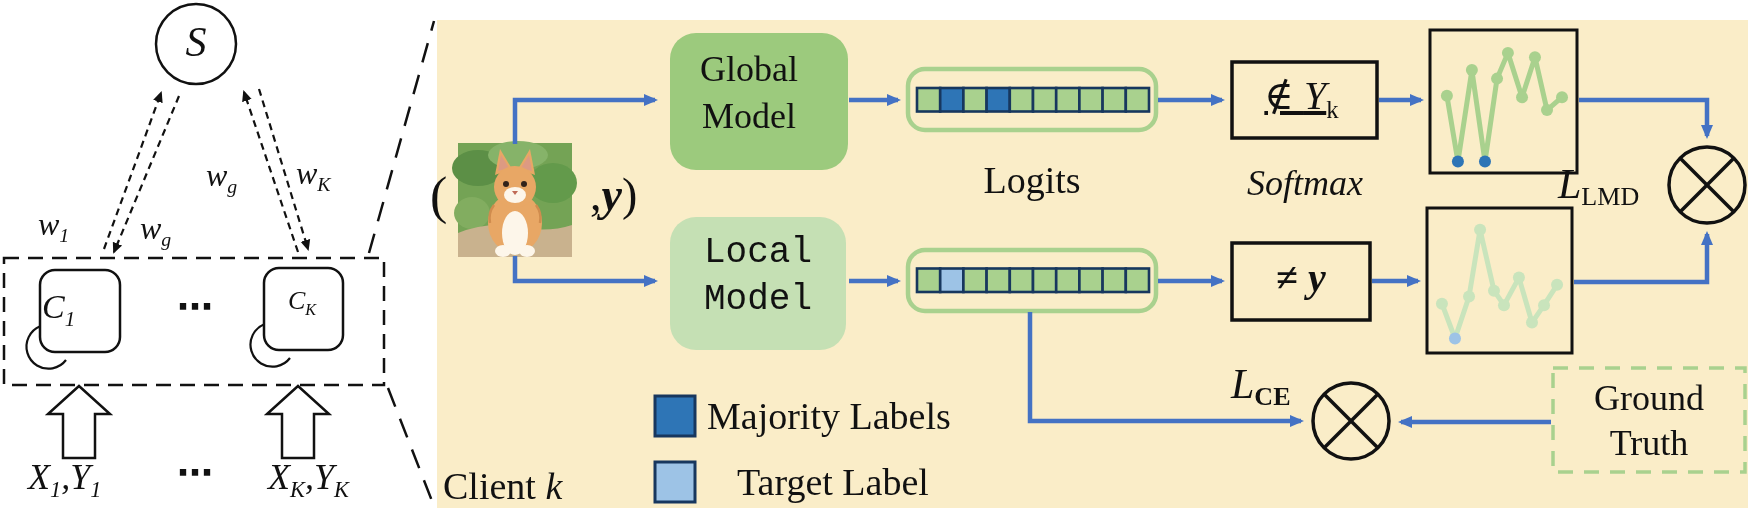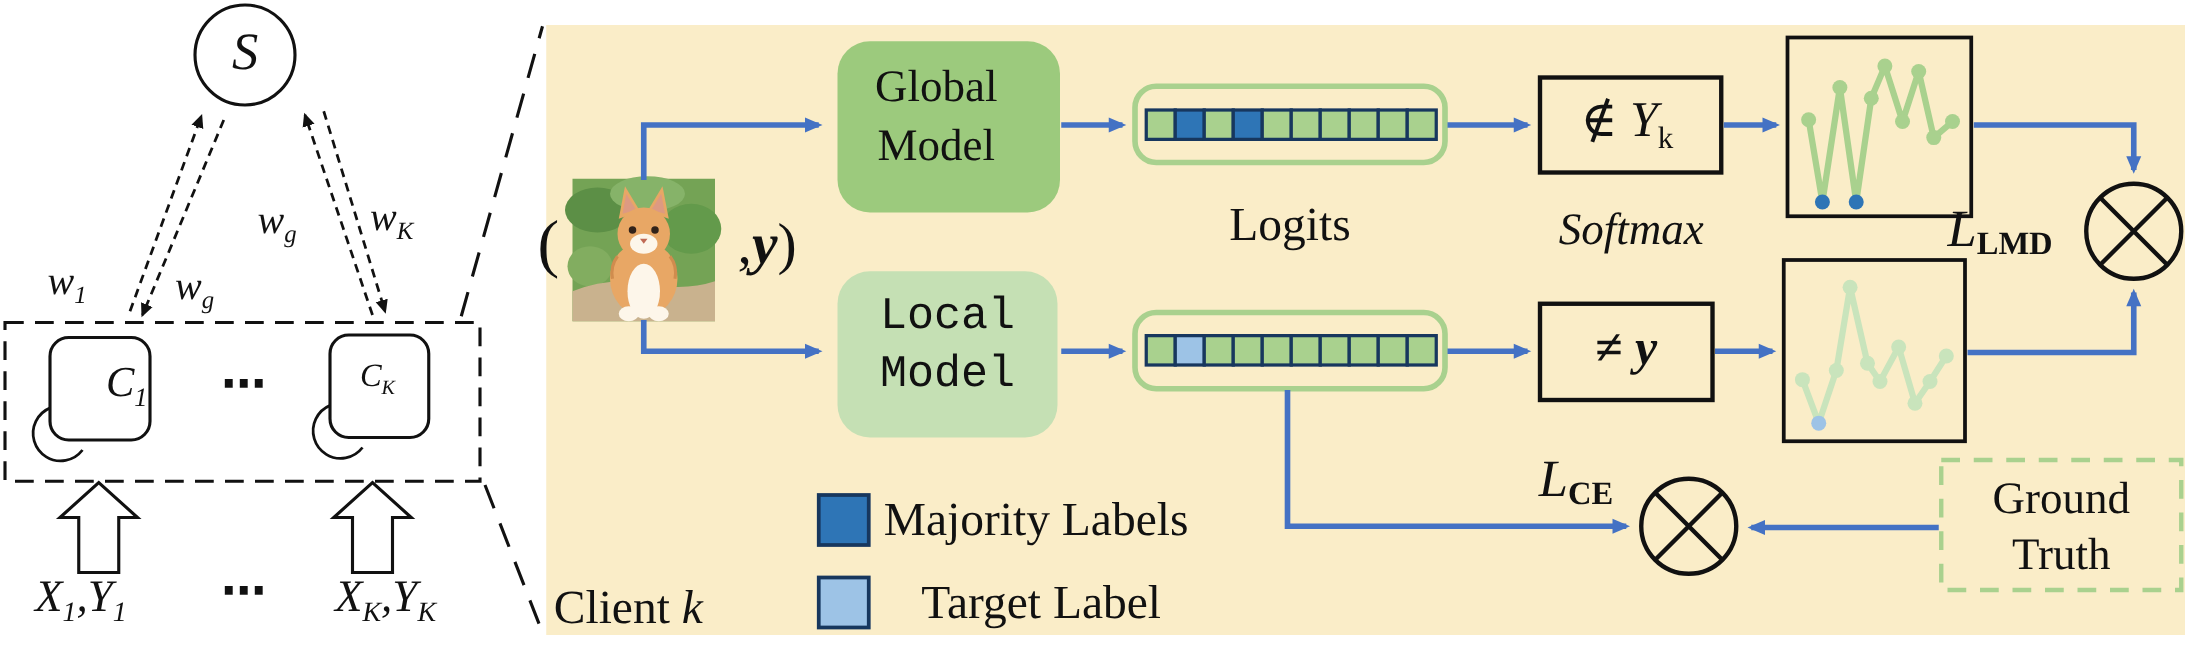--- a/index.html
+++ b/index.html
@@ -165,40 +165,40 @@
 
   <rect x="655" y="396" width="40" height="40" fill="#2E75B6" stroke="#17375E" stroke-width="3"></rect>
   <rect x="655" y="462" width="40" height="40" fill="#9DC3E6" stroke="#17375E" stroke-width="3"></rect>
 </svg>
 
 <div class="txt it" style="left:176px;top:18px;width:40px;text-align:center;font-size:42px;">S</div>
 <div class="txt it" style="left:38px;top:206px;font-size:32px;"><span>w</span><sub>1</sub></div>
 <div class="txt it" style="left:140px;top:210px;font-size:32px;"><span>w</span><sub>g</sub></div>
 <div class="txt it" style="left:206px;top:157px;font-size:32px;"><span>w</span><sub>g</sub></div>
 <div class="txt it" style="left:296px;top:155px;font-size:32px;"><span>w</span><sub>K</sub></div>
-<div class="txt it" style="left:42px;top:288px;width:76px;text-align:right;font-size:34px;"><span>C</span><sub>1</sub></div>
+<div class="txt it" style="left:42px;top:288px;width:76px;text-align:left;font-size:34px;"><span>C</span><sub>1</sub></div>
 <div class="txt" style="left:175px;top:286px;width:40px;text-align:center;font-size:36px;font-weight:bold;">⋯</div>
 <div class="txt it" style="left:266px;top:286px;width:72px;text-align:center;font-size:26px;"><span>C</span><sub>K</sub></div>
 <div class="txt it" style="left:28px;top:456px;font-size:36px;"><span>X</span><sub>1</sub><span>,Y</span><sub>1</sub></div>
 <div class="txt" style="left:175px;top:452px;width:40px;text-align:center;font-size:36px;font-weight:bold;">⋯</div>
 <div class="txt it" style="left:268px;top:456px;font-size:36px;"><span>X</span><sub>K</sub><span>,Y</span><sub>K</sub></div>
 
 <div class="txt" style="left:430px;top:166px;font-size:52px;">(</div>
 <div class="txt" style="left:590px;top:168px;font-size:46px;"><span>,</span><span class="it bold">y</span><span>)</span></div>
 
 <div class="txt ctr" style="left:670px;top:46px;width:158px;font-size:36px;line-height:1.3;">Global Model</div>
 <div class="txt ctr" style="left:670px;top:230px;width:176px;font-size:36px;line-height:1.3;font-family:Liberation Mono, monospace;">Local Model</div>
 
 <div class="txt ctr" style="left:962px;top:158px;width:140px;font-size:38px;">Logits</div>
 <div class="txt ctr it" style="left:1233px;top:162px;width:144px;font-size:36px;">Softmax</div>
 
-<div class="txt ctr" style="left:1232px;top:72px;width:139px;font-size:40px;"><span>∉ </span><span class="it">Y</span><sub>k</sub></div>
+<div class="txt ctr" style="left:1232px;top:72px;width:139px;font-size:40px;text-decoration:underline;"><span>∉ </span><span class="it">Y</span><sub>k</sub></div>
 <div class="txt ctr" style="left:1232px;top:254px;width:138px;font-size:40px;font-weight:bold;"><span>≠ </span><span class="it">y</span></div>
 
-<div class="txt" style="left:1558px;top:160px;font-size:42px;"><span class="it">L</span><span class="mathsub" style="font-weight:bold;">LMD</span></div>
+<div class="txt" style="left:1558px;top:160px;font-size:42px;"><span class="it">L</span><span class="mathsub" style="font-weight:normal;">LMD</span></div>
 <div class="txt" style="left:1231px;top:360px;font-size:42px;"><span class="it">L</span><span class="mathsub" style="font-weight:bold;">CE</span></div>
 
 <div class="txt ctr" style="left:1553px;top:376px;width:192px;font-size:36px;line-height:1.25;">Ground Truth</div>
 
 <div class="txt" style="left:707px;top:394px;font-size:38px;">Majority Labels</div>
 <div class="txt" style="left:737px;top:460px;font-size:38px;">Target Label</div>
 
 <div class="txt" style="left:443px;top:464px;font-size:38px;"><span>Client </span><span class="it">k</span></div>
 
 </div>

